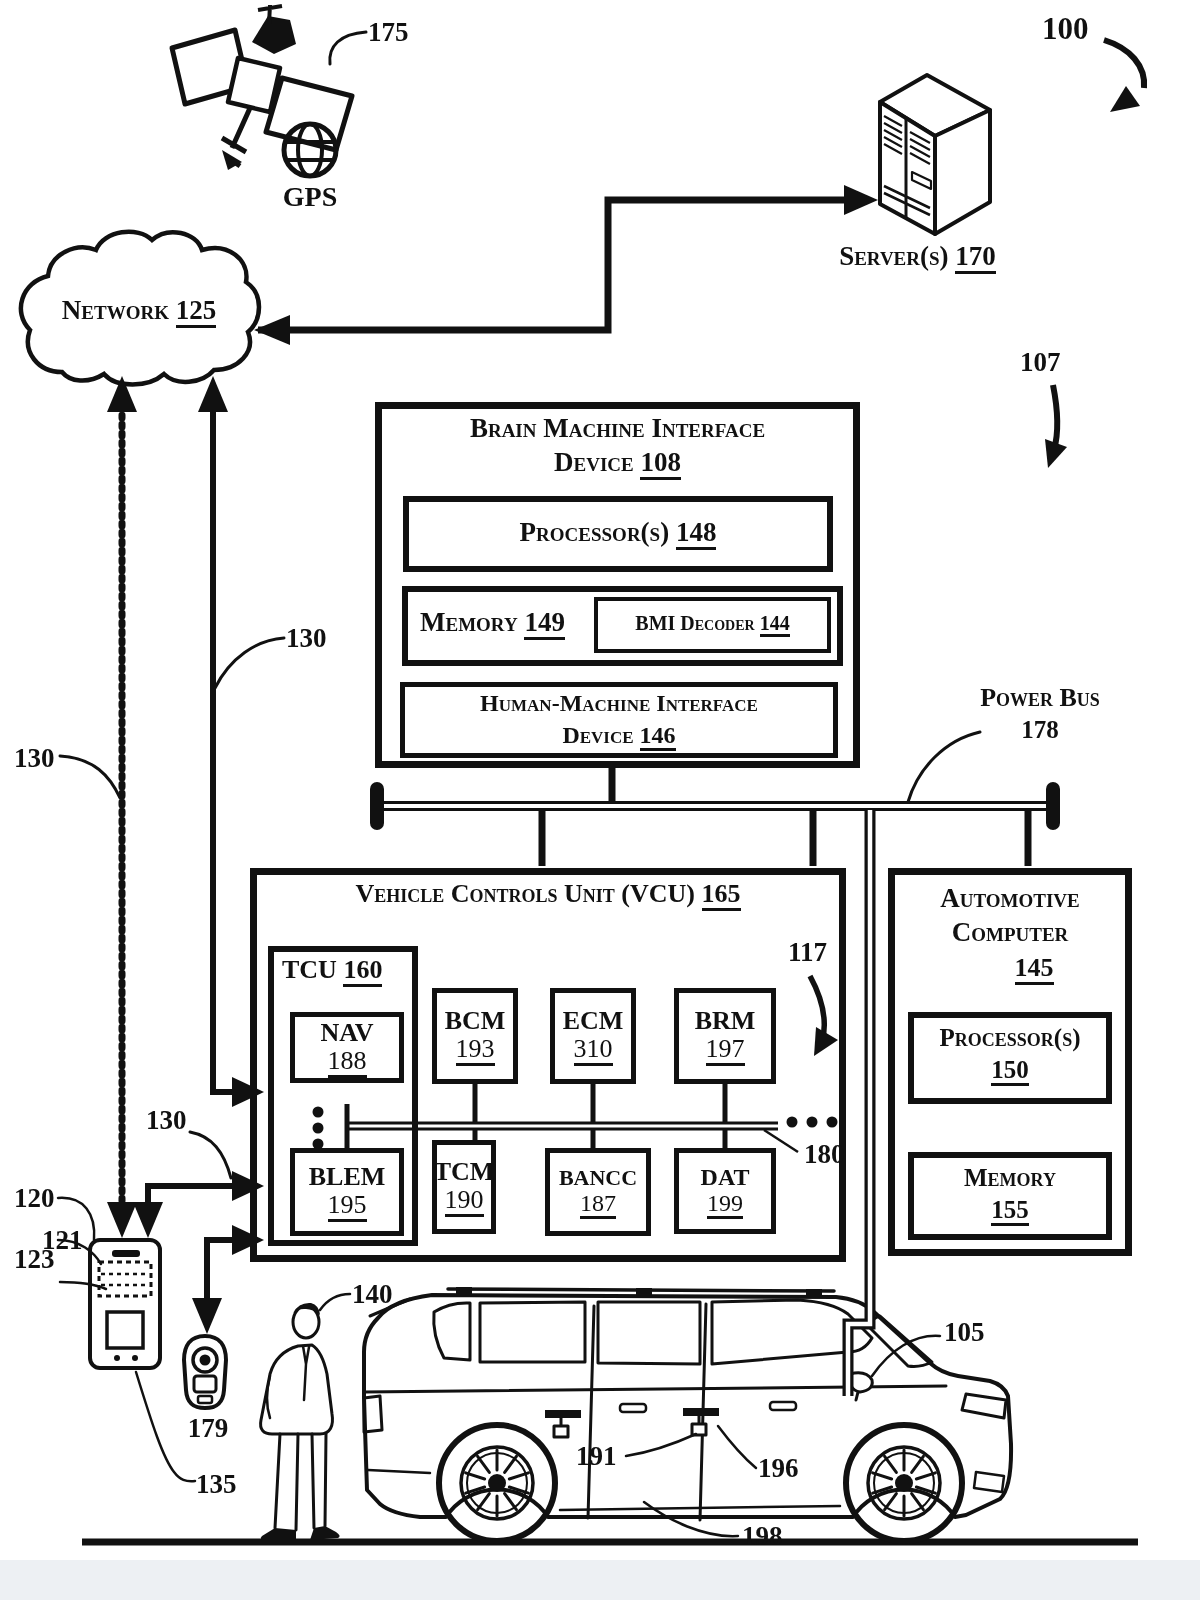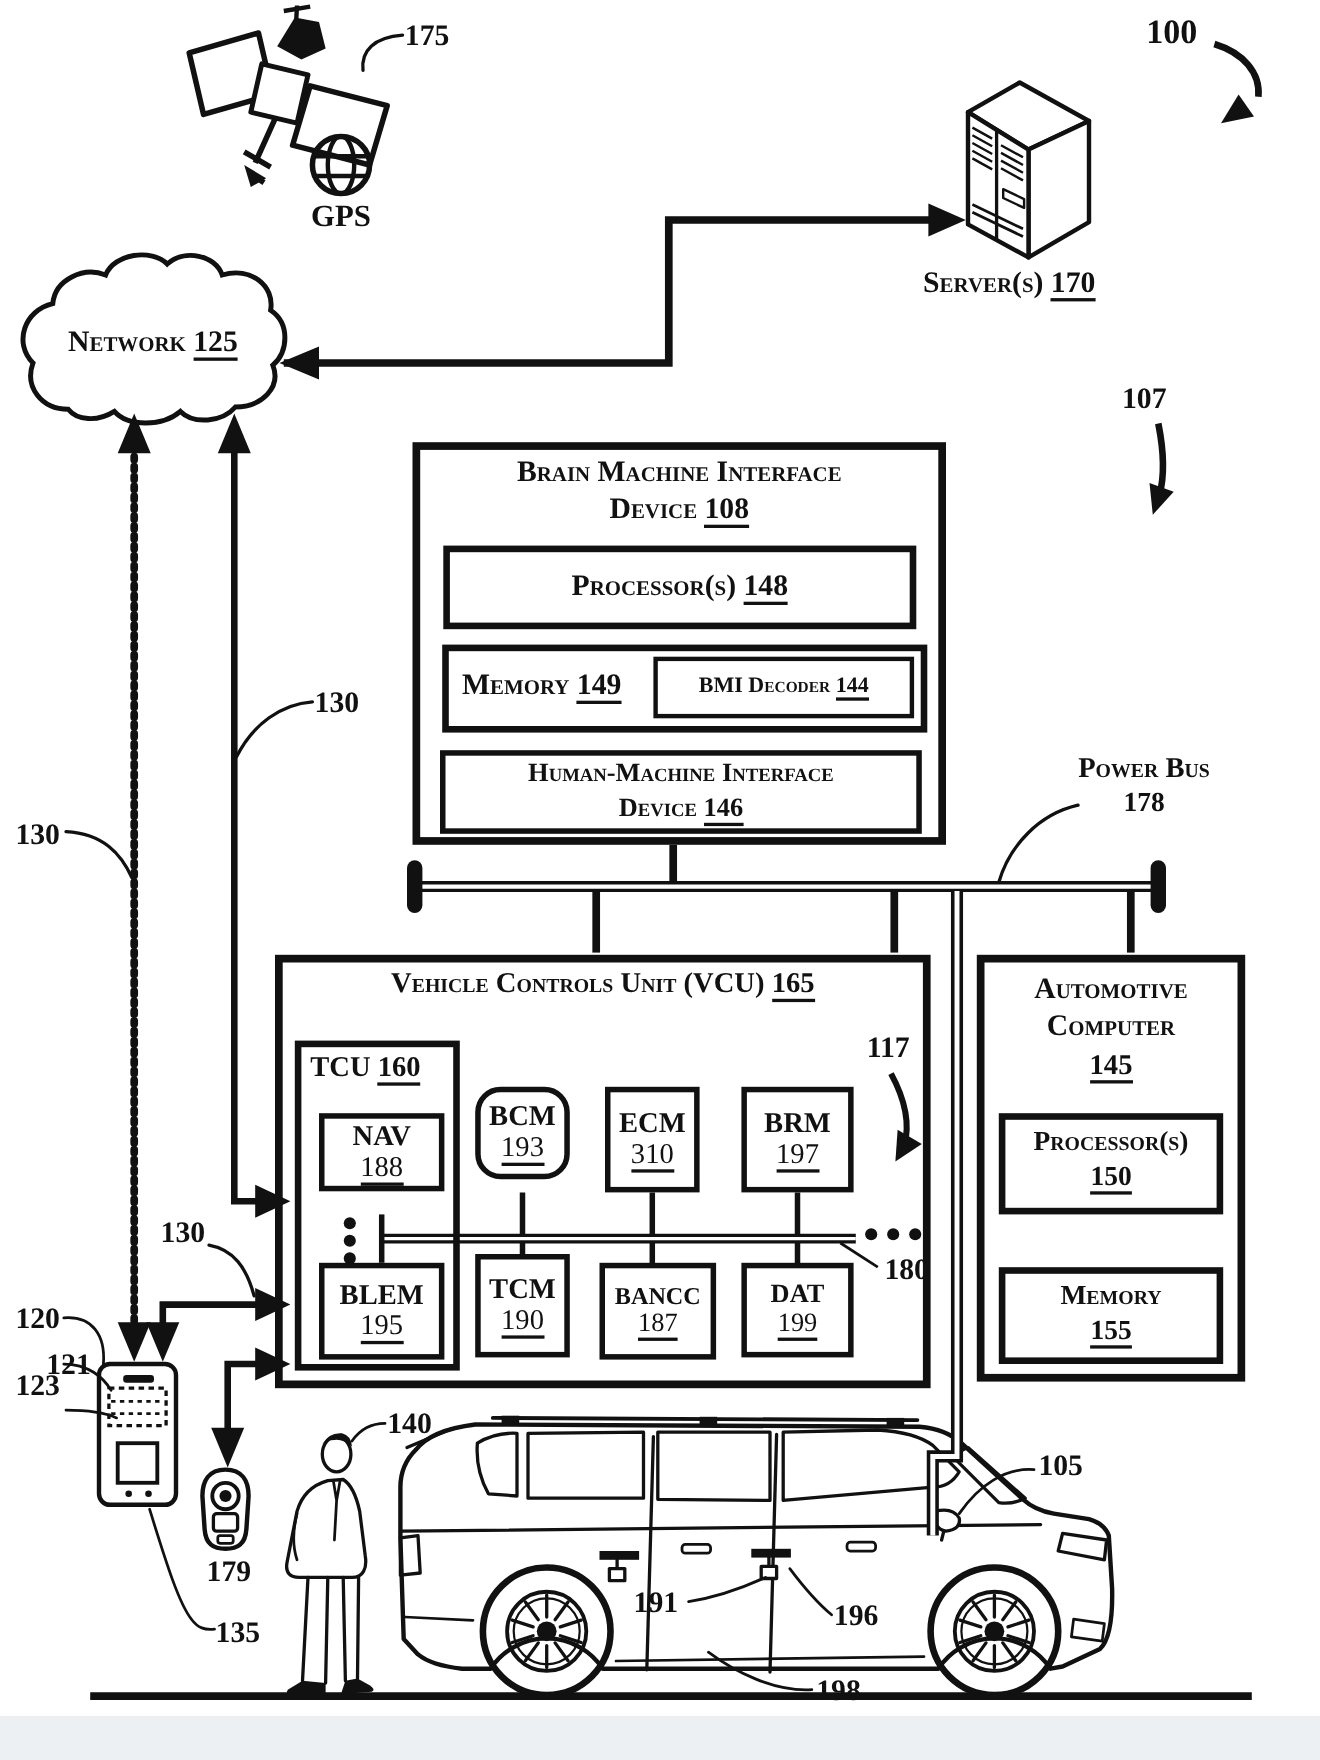--- a/index.html
+++ b/index.html
@@ -295,52 +295,52 @@
   <div class="lbl" style="left:282px;top:956px;font-size:26px;">
     <span>TCU</span> <span class="u">160</span>
   </div>
   <div class="lbl num" style="left:788px;top:938px;">117</div>
   <div class="lbl num" style="left:804px;top:1140px;">180</div>
 
   <div class="pbox mid modbox" style="left:290px;top:1012px;width:114px;height:71px;font-size:26px;">
     <span class="bx-name">NAV</span>
       <span class="u">188</span>
   </div>
-  <div class="pbox mid modbox" style="left:432px;top:988px;width:86px;height:84px;font-size:26px;border-radius:23px;">
+  <div class="pbox mid modbox" style="left:432px;top:988px;width:86px;height:96px;font-size:26px;">
     <span class="bx-name">BCM</span>
       <span class="u">193</span>
   </div>
   <div class="pbox mid modbox" style="left:550px;top:988px;width:86px;height:96px;font-size:26px;">
     <span class="bx-name">ECM</span>
       <span class="u">310</span>
   </div>
   <div class="pbox mid modbox" style="left:674px;top:988px;width:102px;height:96px;font-size:26px;">
     <span class="bx-name">BRM</span>
       <span class="u">197</span>
   </div>
   <div class="pbox mid modbox" style="left:290px;top:1148px;width:114px;height:88px;font-size:26px;">
     <span class="bx-name">BLEM</span>
       <span class="u">195</span>
   </div>
-  <div class="pbox mid modbox" style="left:432px;top:1140px;width:86px;height:94px;font-size:26px;">
+  <div class="pbox mid modbox" style="left:432px;top:1140px;width:64px;height:94px;font-size:26px;">
     <span class="bx-name">TCM</span>
       <span class="u">190</span>
   </div>
   <div class="pbox mid modbox" style="left:545px;top:1148px;width:106px;height:88px;font-size:22px;">
     <span class="bx-name">BANCC</span>
       <span class="u" style="font-size:24px;">187</span>
   </div>
   <div class="pbox mid modbox" style="left:674px;top:1148px;width:102px;height:86px;font-size:24px;">
     <span class="bx-name">DAT</span>
       <span class="u">199</span>
   </div>
 
   <div class="lbl sc ctr" style="left:888px;top:884px;width:244px;font-size:27px;">Automotive</div>
   <div class="lbl sc ctr" style="left:888px;top:918px;width:244px;font-size:27px;">Computer</div>
-  <div class="lbl ctr" style="left:888px;top:954px;width:244px;font-size:26px;">
+  <div class="lbl ctr" style="left:888px;top:954px;width:244px;font-size:26px;padding-left:24px;">
     <span class="u">145</span>
   </div>
   <div class="lbl sc ctr" style="left:908px;top:1024px;width:204px;font-size:25px;">Processor(s)</div>
   <div class="lbl ctr" style="left:908px;top:1056px;width:204px;font-size:25px;">
     <span class="u">150</span>
   </div>
   <div class="lbl sc ctr" style="left:908px;top:1164px;width:204px;font-size:25px;">Memory</div>
   <div class="lbl ctr" style="left:908px;top:1196px;width:204px;font-size:25px;">
     <span class="u">155</span>
   </div>

